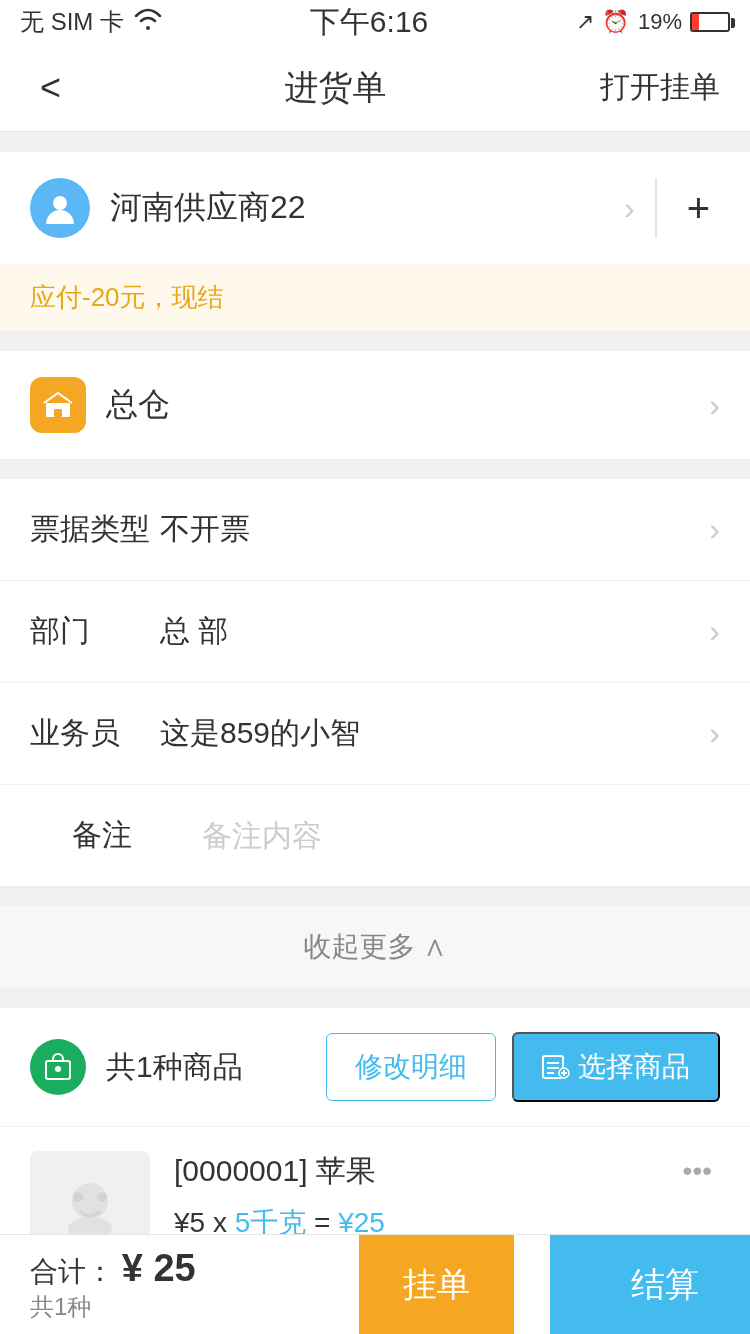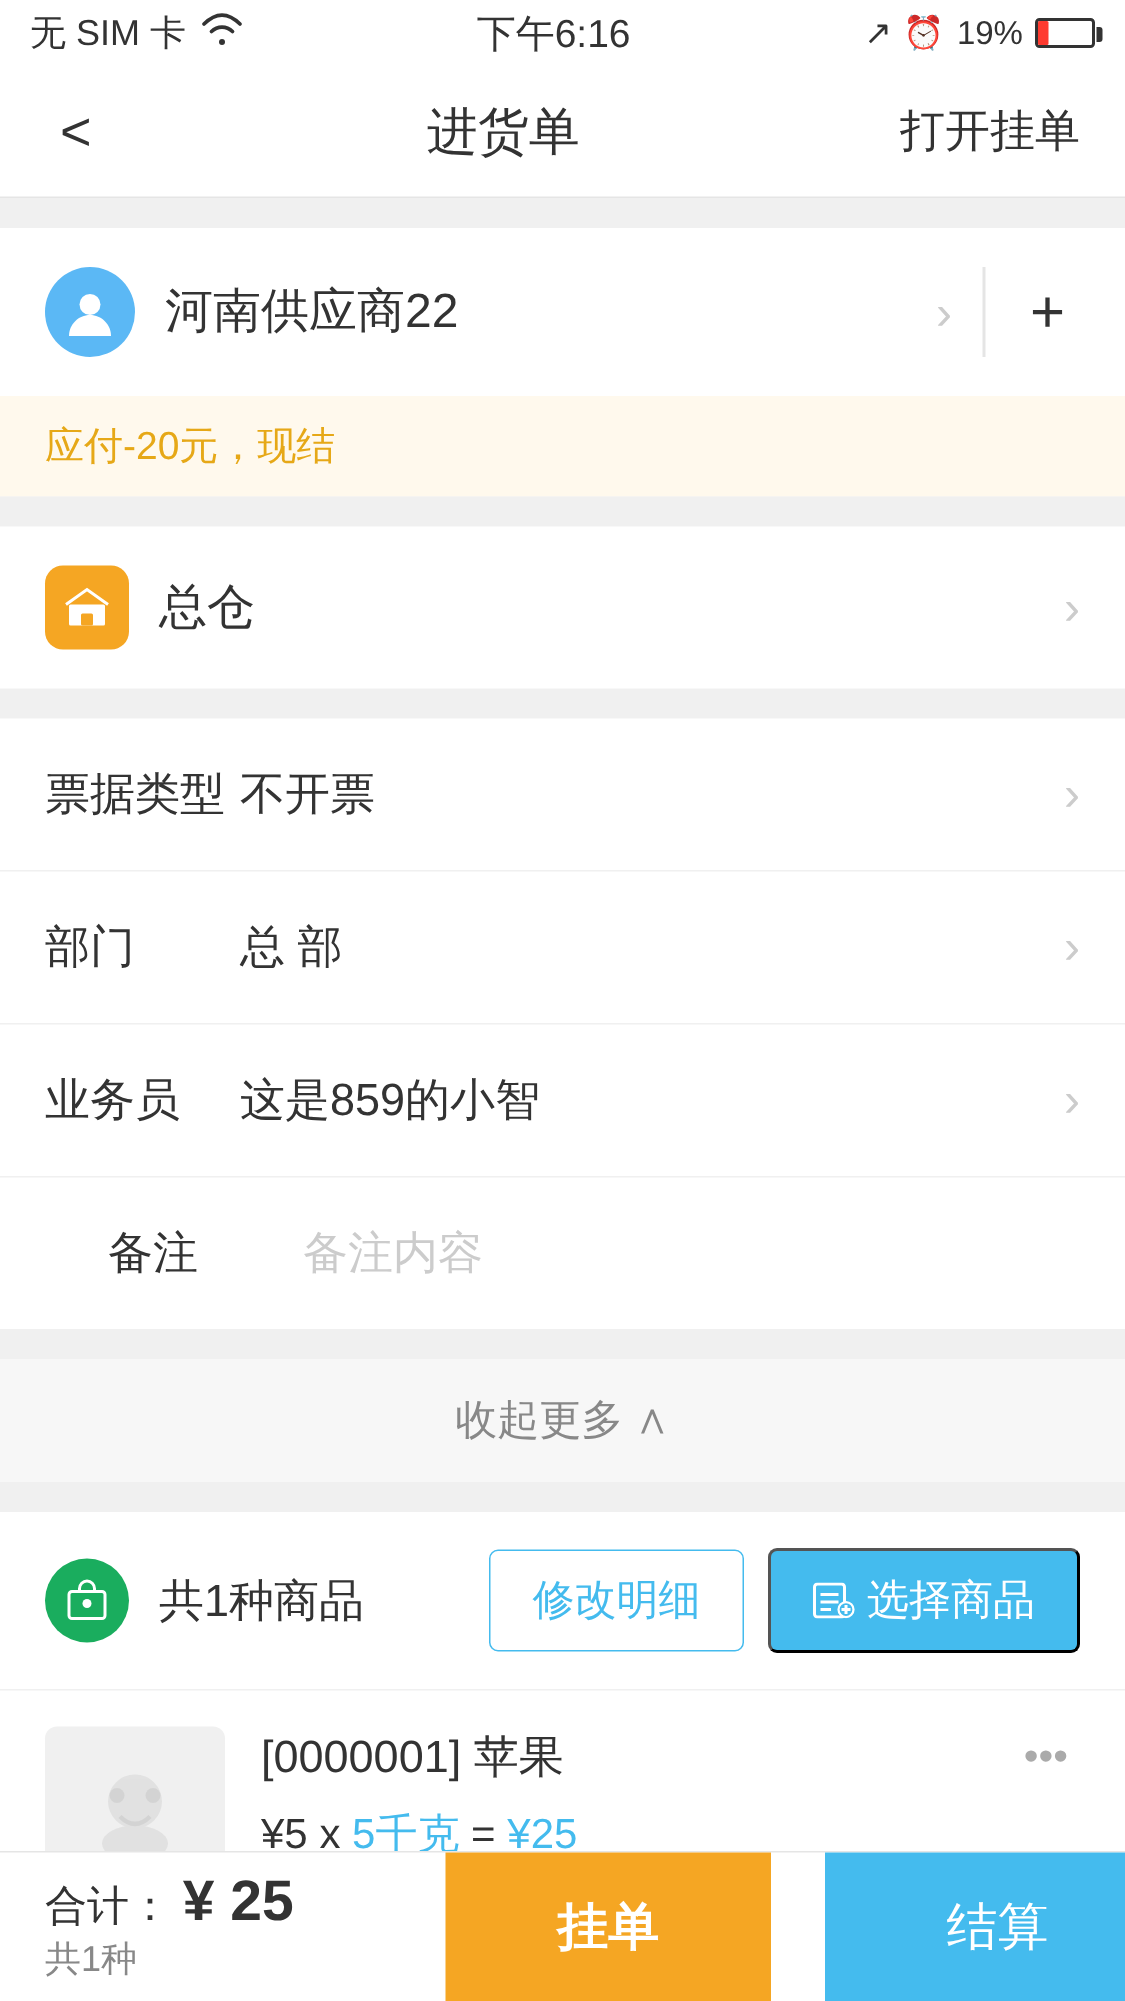--- a/index.html
+++ b/index.html
@@ -19,21 +19,21 @@
       height: 44px;
       background: #fff;
       display: flex;
       align-items: center;
       justify-content: space-between;
       padding: 0 20px;
       font-size: 24px;
       color: #333;
     }
     .status-left { display: flex; align-items: center; gap: 10px; }
-    .status-center { font-size: 26px; font-weight: 500; }
+    .status-center { font-size: 30px; font-weight: 500; }
     .status-right { display: flex; align-items: center; gap: 8px; font-size: 22px; }
     .battery-icon {
       display: inline-block;
       width: 40px; height: 20px;
       border: 2px solid #333;
       border-radius: 3px;
       position: relative;
     }
     .battery-icon::after {
       content: '';
@@ -308,26 +308,26 @@
     .total-amount {
       font-size: 38px;
       font-weight: 600;
       color: #333;
     }
     .total-count {
       font-size: 24px;
       color: #888;
     }
     .btn-hang {
-      width: 217px;
+      width: 155px;
       height: 100px;
       background: #f5a623;
       color: #fff;
       font-size: 34px;
-      font-weight: 700;
+      font-weight: 400;
       display: flex;
       align-items: center;
       justify-content: center;
       cursor: pointer;
     }
     .btn-checkout {
       width: 200px;
       height: 100px;
       background: #44bbee;
       color: #fff;

